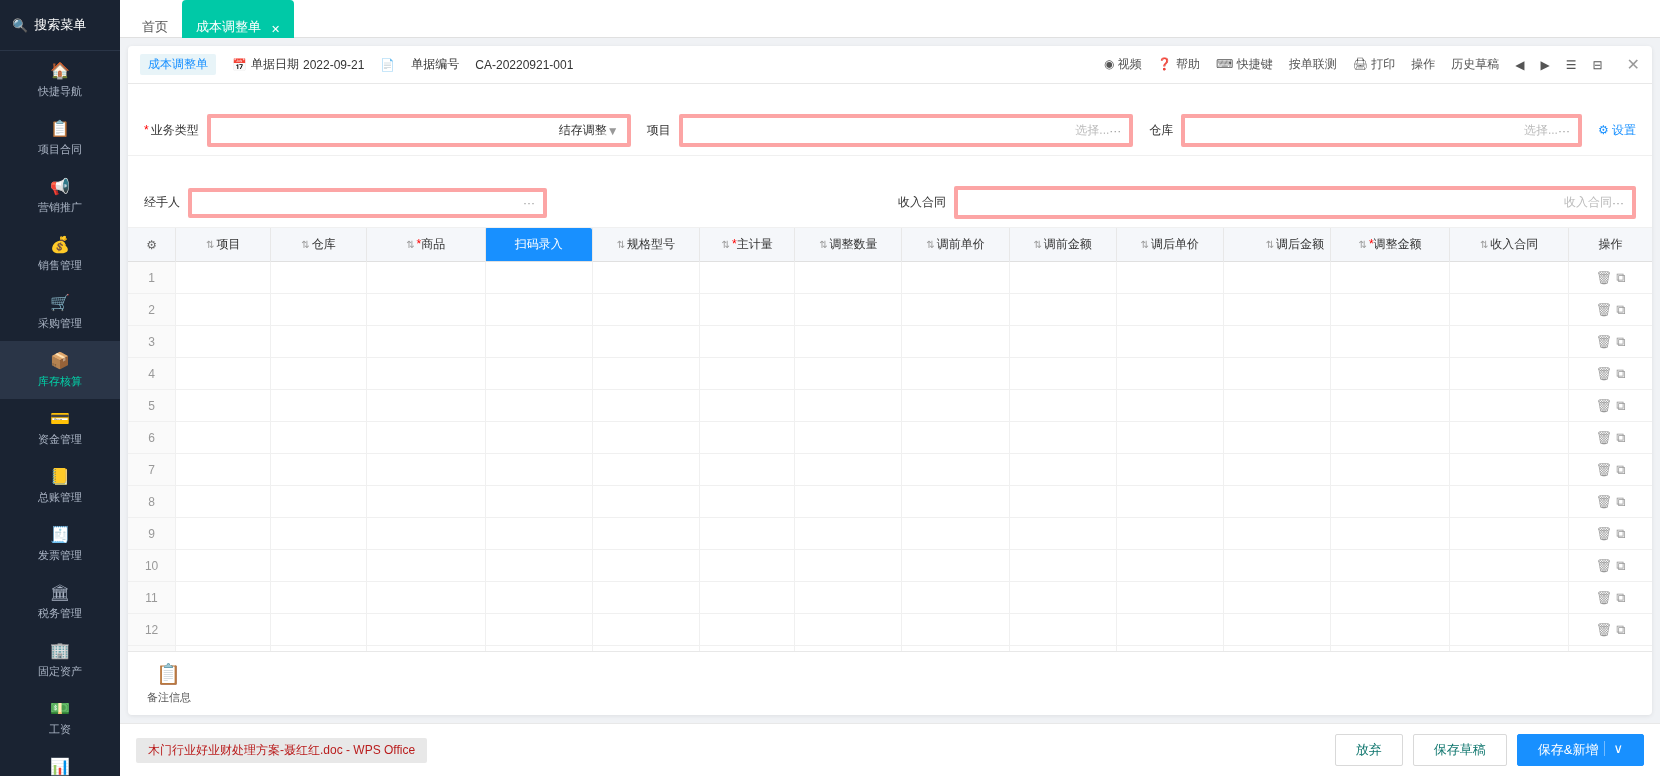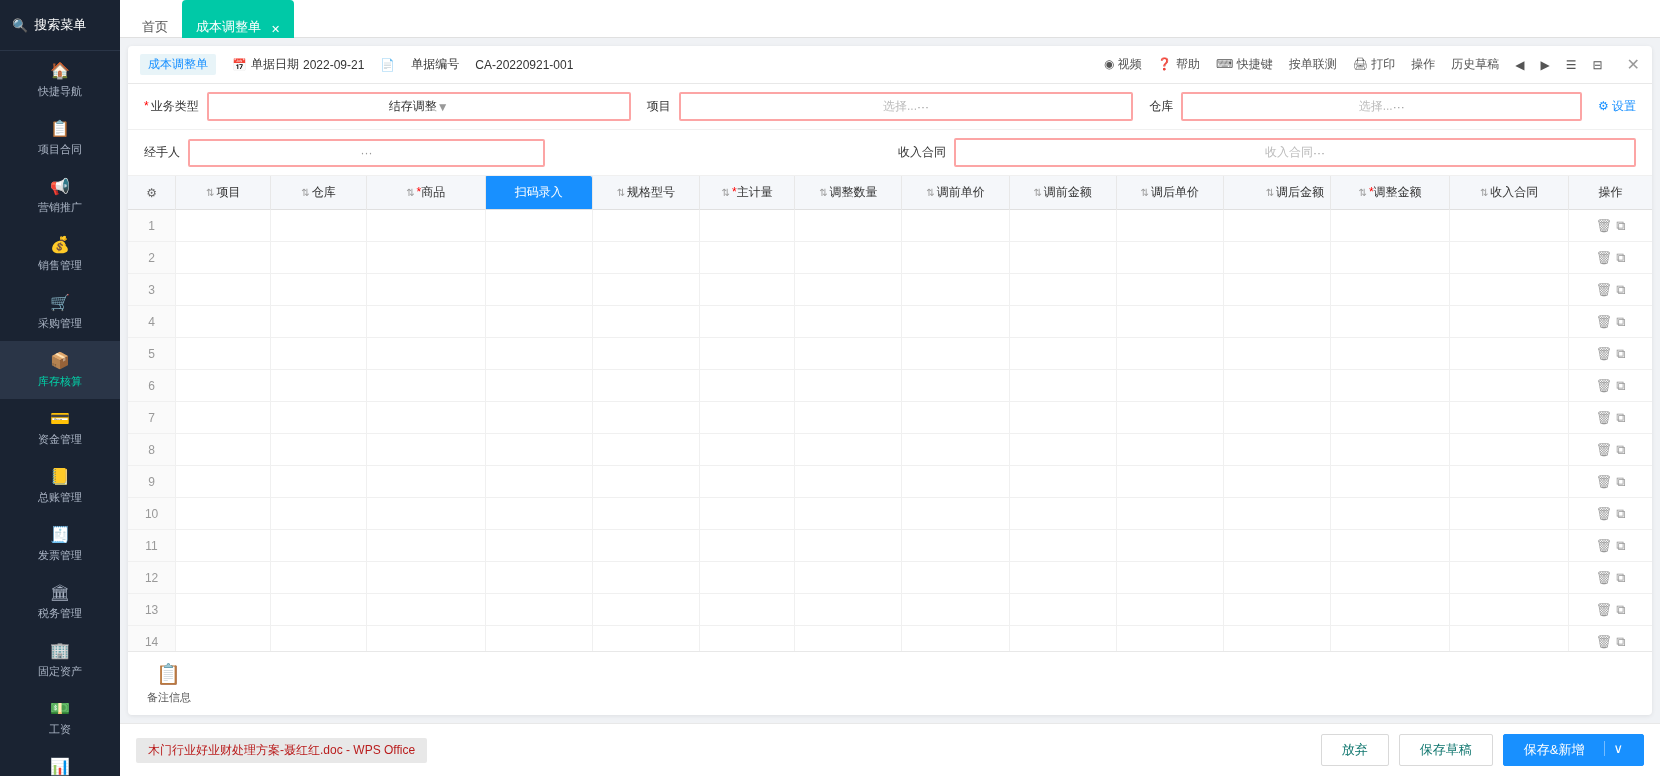--- a/index.html
+++ b/index.html
@@ -129,33 +129,34 @@
       padding: 8px 16px;
       gap: 16px;
       flex-shrink: 0;
       border-bottom: 1px solid #f0f0f0;
     }
     .form-field {
       display: flex;
       align-items: center;
       gap: 8px;
       flex: 1;
+      margin-top: 22px;
     }
     .field-label { color: #333; white-space: nowrap; font-size: 12px; }
     .field-required::before { content: '*'; color: red; margin-right: 2px; }
     .field-value {
       flex: 1;
-      border: 2px solid #fca5a5;
+      border: 4px solid #fca5a5;
       border-radius: 2px;
       padding: 4px 8px;
       font-size: 12px;
       color: #333;
       display: flex;
       align-items: center;
-      justify-content: center;
+      justify-content: flex-end;
       cursor: pointer;
       background: #fff;
       min-height: 28px;
     }
     .field-value.filled { background: #fff; }
     .field-dots { color: #999; cursor: pointer; }
     .field-select-arrow { color: #999; }
     .field-placeholder { color: #bbb; }
 
     
@@ -263,21 +264,21 @@
       border: 1px solid #d9d9d9;
       background: #fff;
       color: #0f766e;
     }
     .btn-primary {
       background: #1890ff;
       color: #fff;
       border-color: #1890ff;
       display: flex;
       align-items: flex-start;
-      gap: 20px;
+      gap: 6px;
     }
   </style>
 </head>
 <body>
 
 <div class="sidebar">
   <div class="sidebar-top">
     <div class="sidebar-search">
       <span>🔍</span>
       <span>搜索菜单</span>

